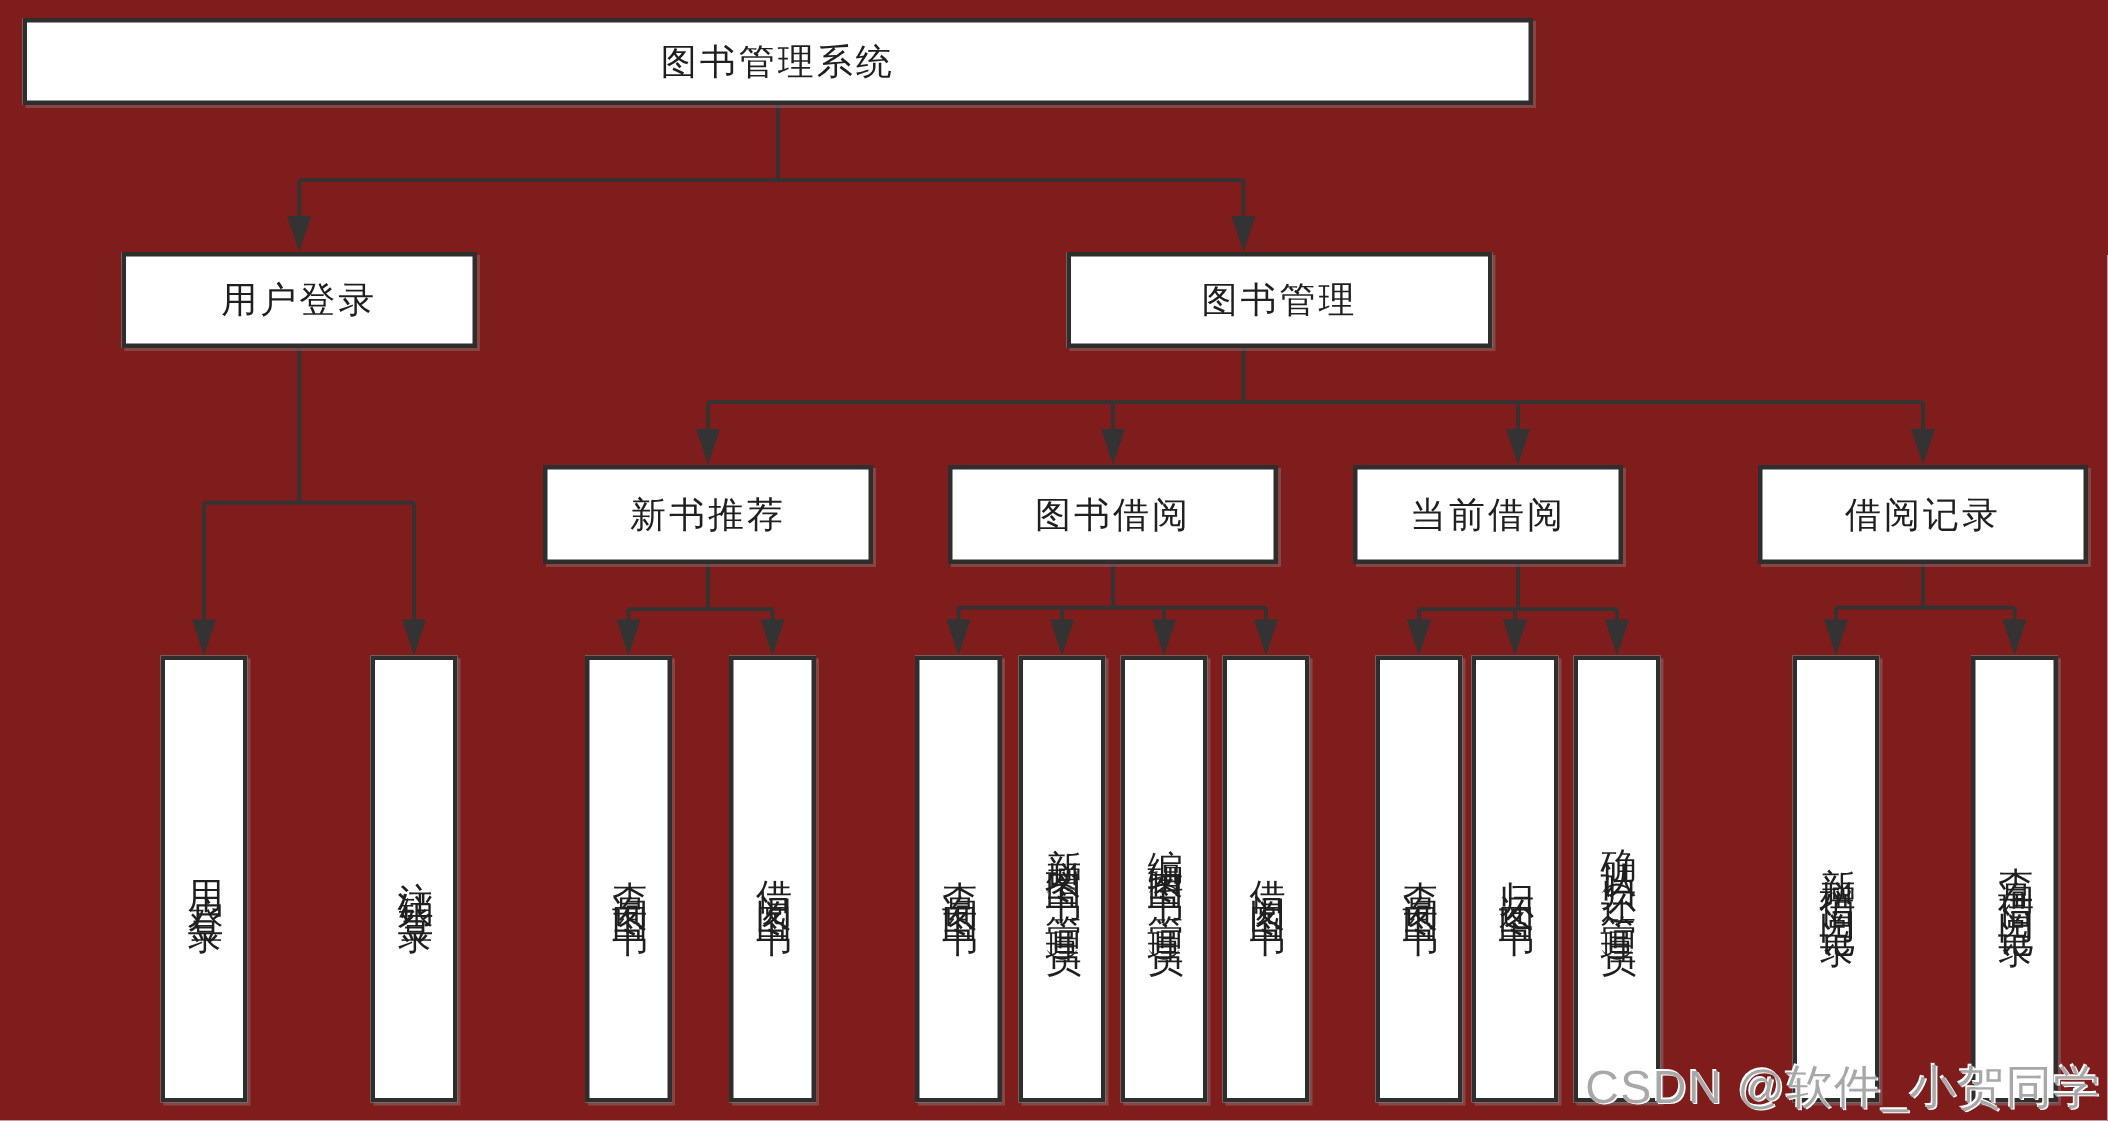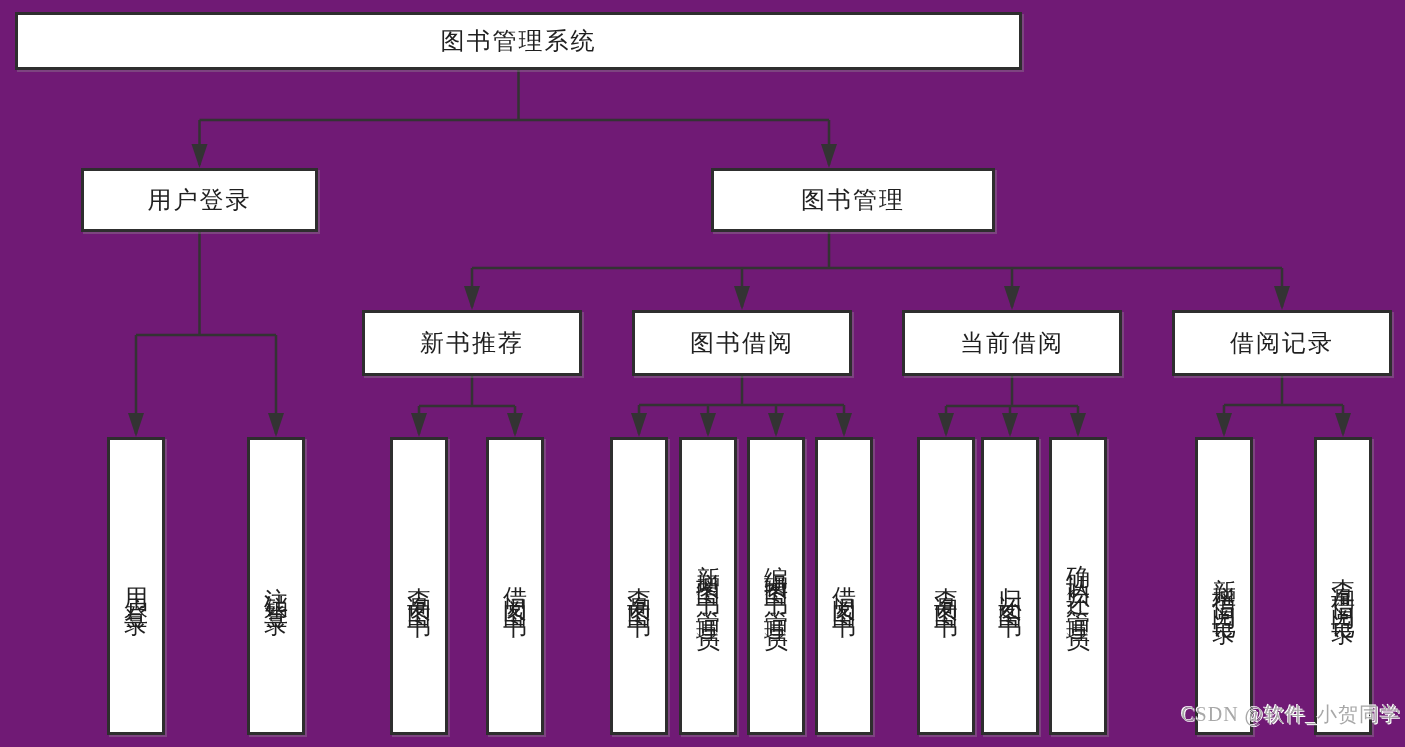--- a/index.html
+++ b/index.html
@@ -1,22 +1,22 @@
 <!DOCTYPE html>
 <html><head>
 <meta charset="utf-8">
 <title>图书管理系统功能结构图</title>
 <style>
   html,body{margin:0;padding:0;background:#ffffff;}
   .canvas{
     position:relative;
     width:1405px;height:747px;
-    background:#701a75;
+    background:#7f1d1d;
     overflow:hidden;
-    font-family:Liberation Serif, serif;
+    font-family:Liberation Sans, sans-serif;
     color:#1f1f1f;
   }
   .connectors{position:absolute;left:0;top:0;width:1405px;height:747px;}
   .node{
     position:absolute;
     box-sizing:border-box;
     background:#ffffff;
     border:3px solid #2e2e2e;
     display:flex;
     align-items:center;
@@ -38,22 +38,22 @@
     writing-mode:vertical-rl;
     text-orientation:mixed;
     font-size:24px;
     letter-spacing:9px;
     line-height:1;
     color:#1f1f1f;
   }
   .watermark{
     position:absolute;
     right:4px;
-    bottom:19px;
-    font-size:20px;
+    bottom:1px;
+    font-size:31px;
     letter-spacing:1px;
     color:#a8a8a8;
     text-shadow:1px 1px 0 #ffffff,-1px -1px 0 #ffffff;
     z-index:5;
     white-space:nowrap;
   }
 </style>
 </head>
 <body>
 
@@ -101,21 +101,21 @@
   <div class="node hbox" style="left:711px;top:168px;width:284px;height:64px">
     <span>图书管理</span>
   </div>
 
   <div class="node hbox" style="left:362px;top:310px;width:220px;height:66px">
     <span>新书推荐</span>
   </div>
   <div class="node hbox" style="left:632px;top:310px;width:220px;height:66px">
     <span>图书借阅</span>
   </div>
-  <div class="node hbox" style="left:902px;top:310px;width:220px;height:66px">
+  <div class="node hbox" style="left:902px;top:310px;width:180px;height:66px">
     <span>当前借阅</span>
   </div>
   <div class="node hbox" style="left:1172px;top:310px;width:220px;height:66px">
     <span>借阅记录</span>
   </div>
 
   <div class="node vbox" style="left:107px">
     <span>用户登录</span>
   </div>
   <div class="node vbox" style="left:247px">

